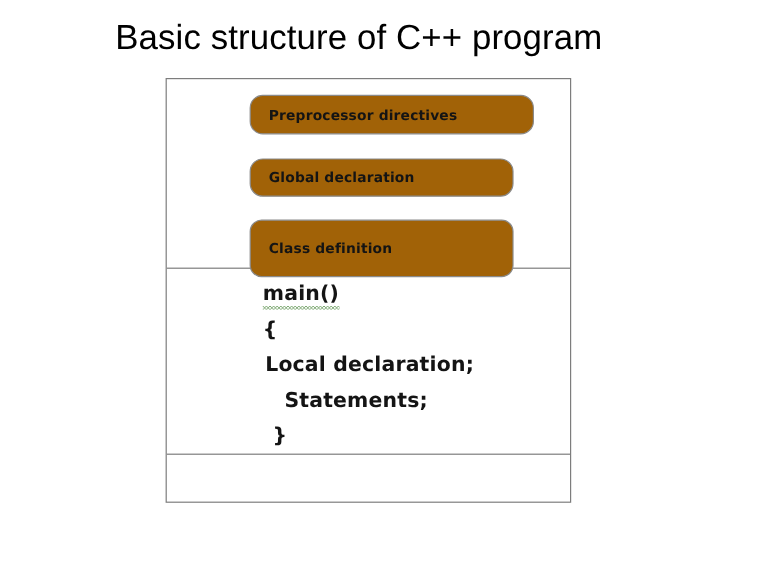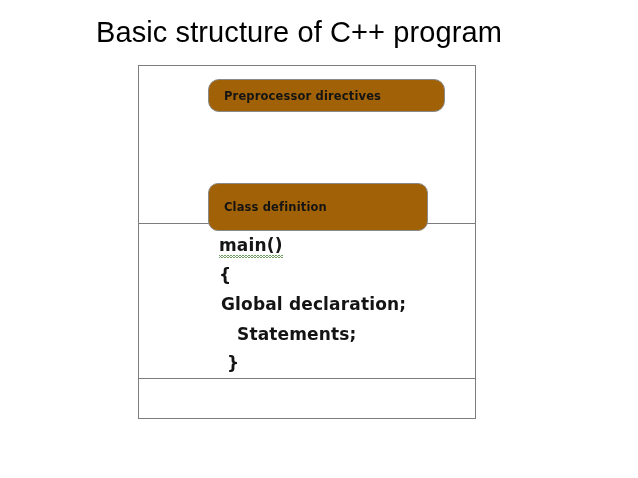--- a/index.html
+++ b/index.html
@@ -148,36 +148,39 @@
 <div class="slide-title">Basic structure of C++ program</div>
 
 <div class="diagram-frame">
 
   <div class="section-declarations">
 
     <div class="rounded-box box-preprocessor">
       <span class="box-label">Preprocessor directives</span>
     </div>
 
+    <div class="rounded-box box-global">
+      <span class="box-label">Global declaration</span>
+    </div>
 
     <div class="rounded-box box-class">
       <span class="box-label">Class definition</span>
     </div>
 
   </div>
 
   <div class="section-main">
 
     <div class="code-line line-main">
       <span class="squiggle">main()</span>
     </div>
 
     <div class="code-line line-open">{</div>
 
-    <div class="code-line line-local">Global declaration;</div>
+    <div class="code-line line-local">Local declaration;</div>
 
     <div class="code-line line-stmts">Statements;</div>
 
     <div class="code-line line-close">}</div>
 
   </div>
 
 
 </div>
 

